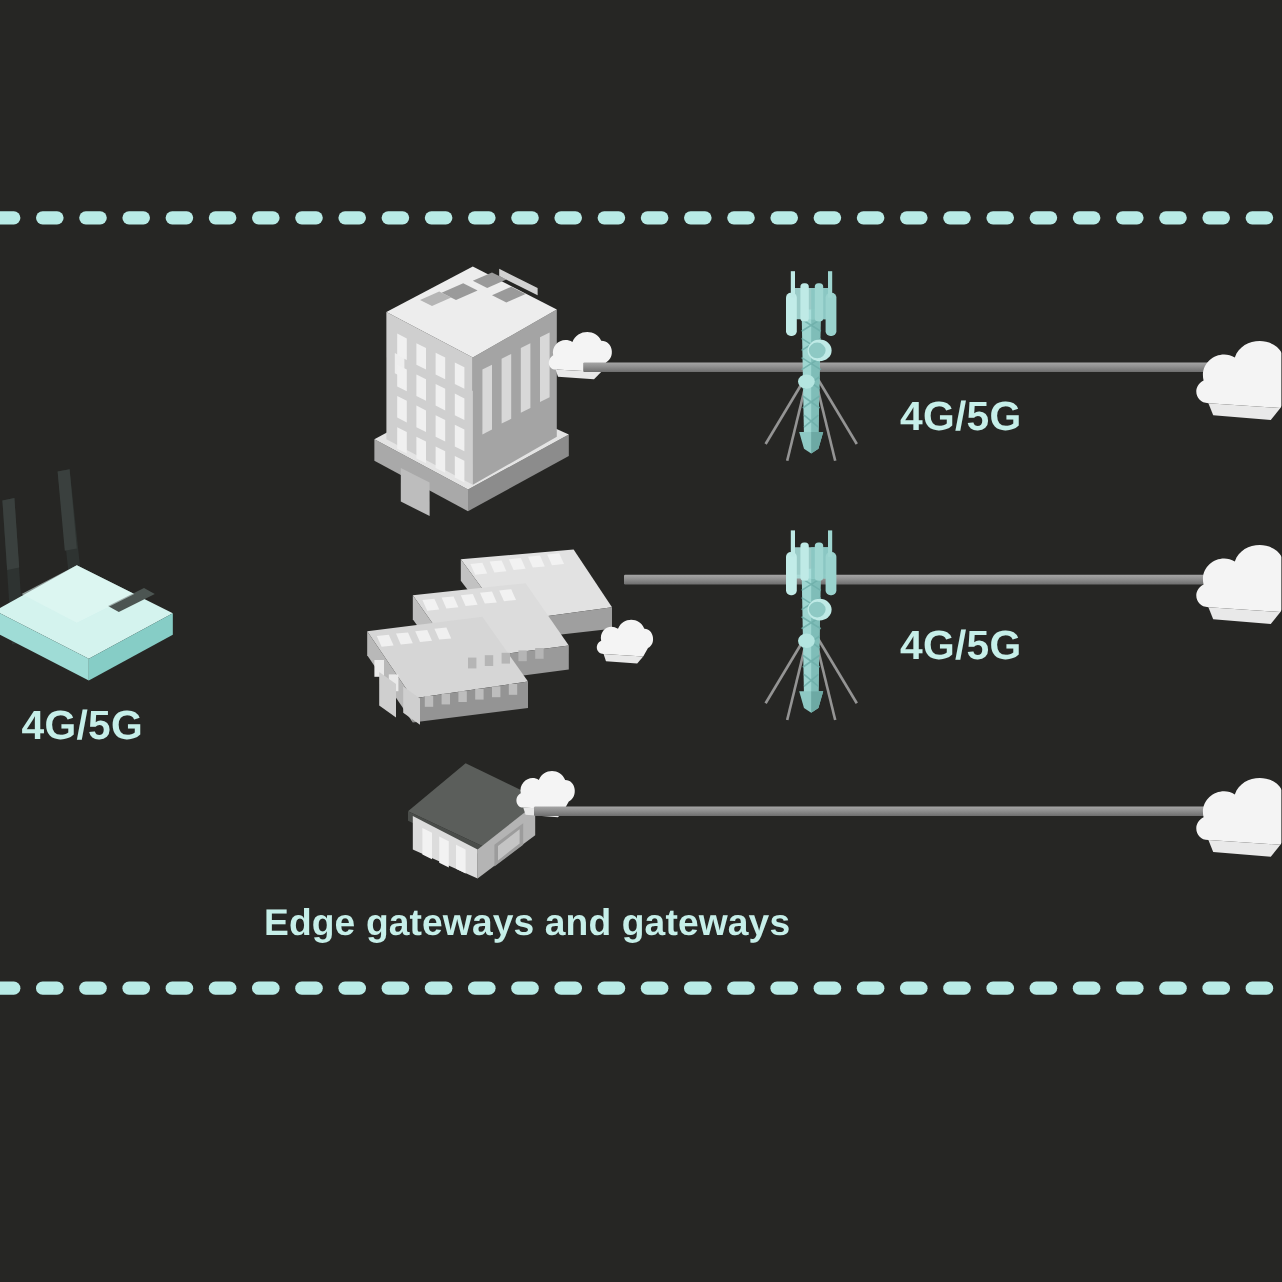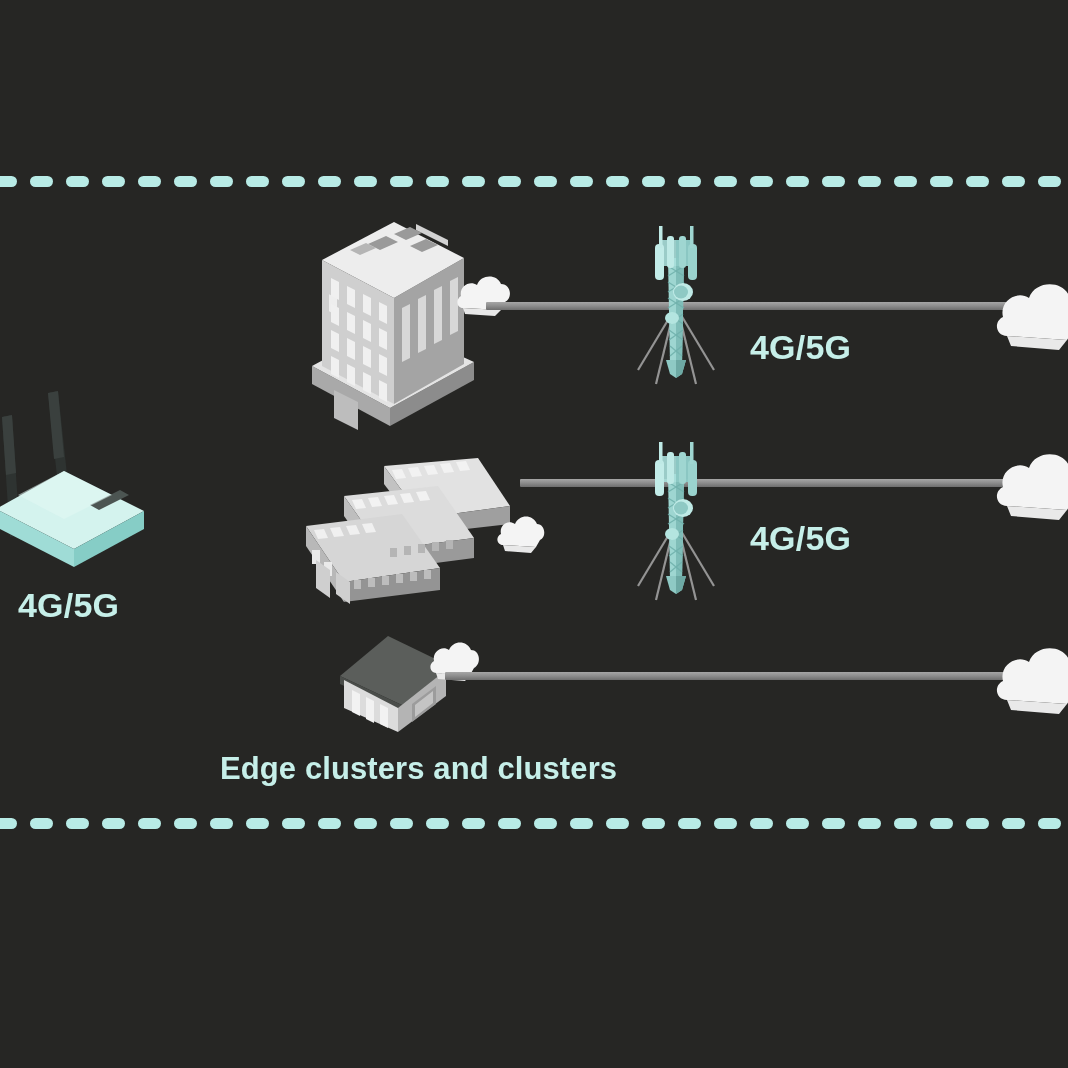--- a/index.html
+++ b/index.html
@@ -392,21 +392,21 @@
 
   <div class="conn" style="left:445px; top:672px; width:586px;"></div>
 
   <div class="ico cloud-ico" style="left:993px; top:638px; width:92px; height:80px;">
     <svg viewBox="0 0 92 80">
       <path d="M14 62 C3 62 0 48 10 43 C6 27 24 16 36 24 C42 6 70 6 76 22 C92 22 96 48 82 54 L74 66 Z" fill="#f4f4f4"></path>
       <path d="M14 62 L74 66 L66 76 L18 72 Z" fill="#e9e9e9"></path>
     </svg>
   </div>
 
-  <div class="label label-edge" style="left:220px; top:751px;">Edge clusters and clusters</div>
+  <div class="label label-edge" style="left:220px; top:751px;">Edge gateways and gateways</div>
 
   <div class="dash-line" id="bottom-dash" style="top:818px;">
       <div class="dash" style="left: -6px; background: rgb(184, 235, 230);"></div>
       <div class="dash" style="left: 30px; background: rgb(184, 235, 230);"></div>
       <div class="dash" style="left: 66px; background: rgb(184, 235, 230);"></div>
       <div class="dash" style="left: 102px; background: rgb(184, 235, 230);"></div>
       <div class="dash" style="left: 138px; background: rgb(184, 235, 230);"></div>
       <div class="dash" style="left: 174px; background: rgb(184, 235, 230);"></div>
       <div class="dash" style="left: 210px; background: rgb(184, 235, 230);"></div>
       <div class="dash" style="left: 246px; background: rgb(184, 235, 230);"></div>

